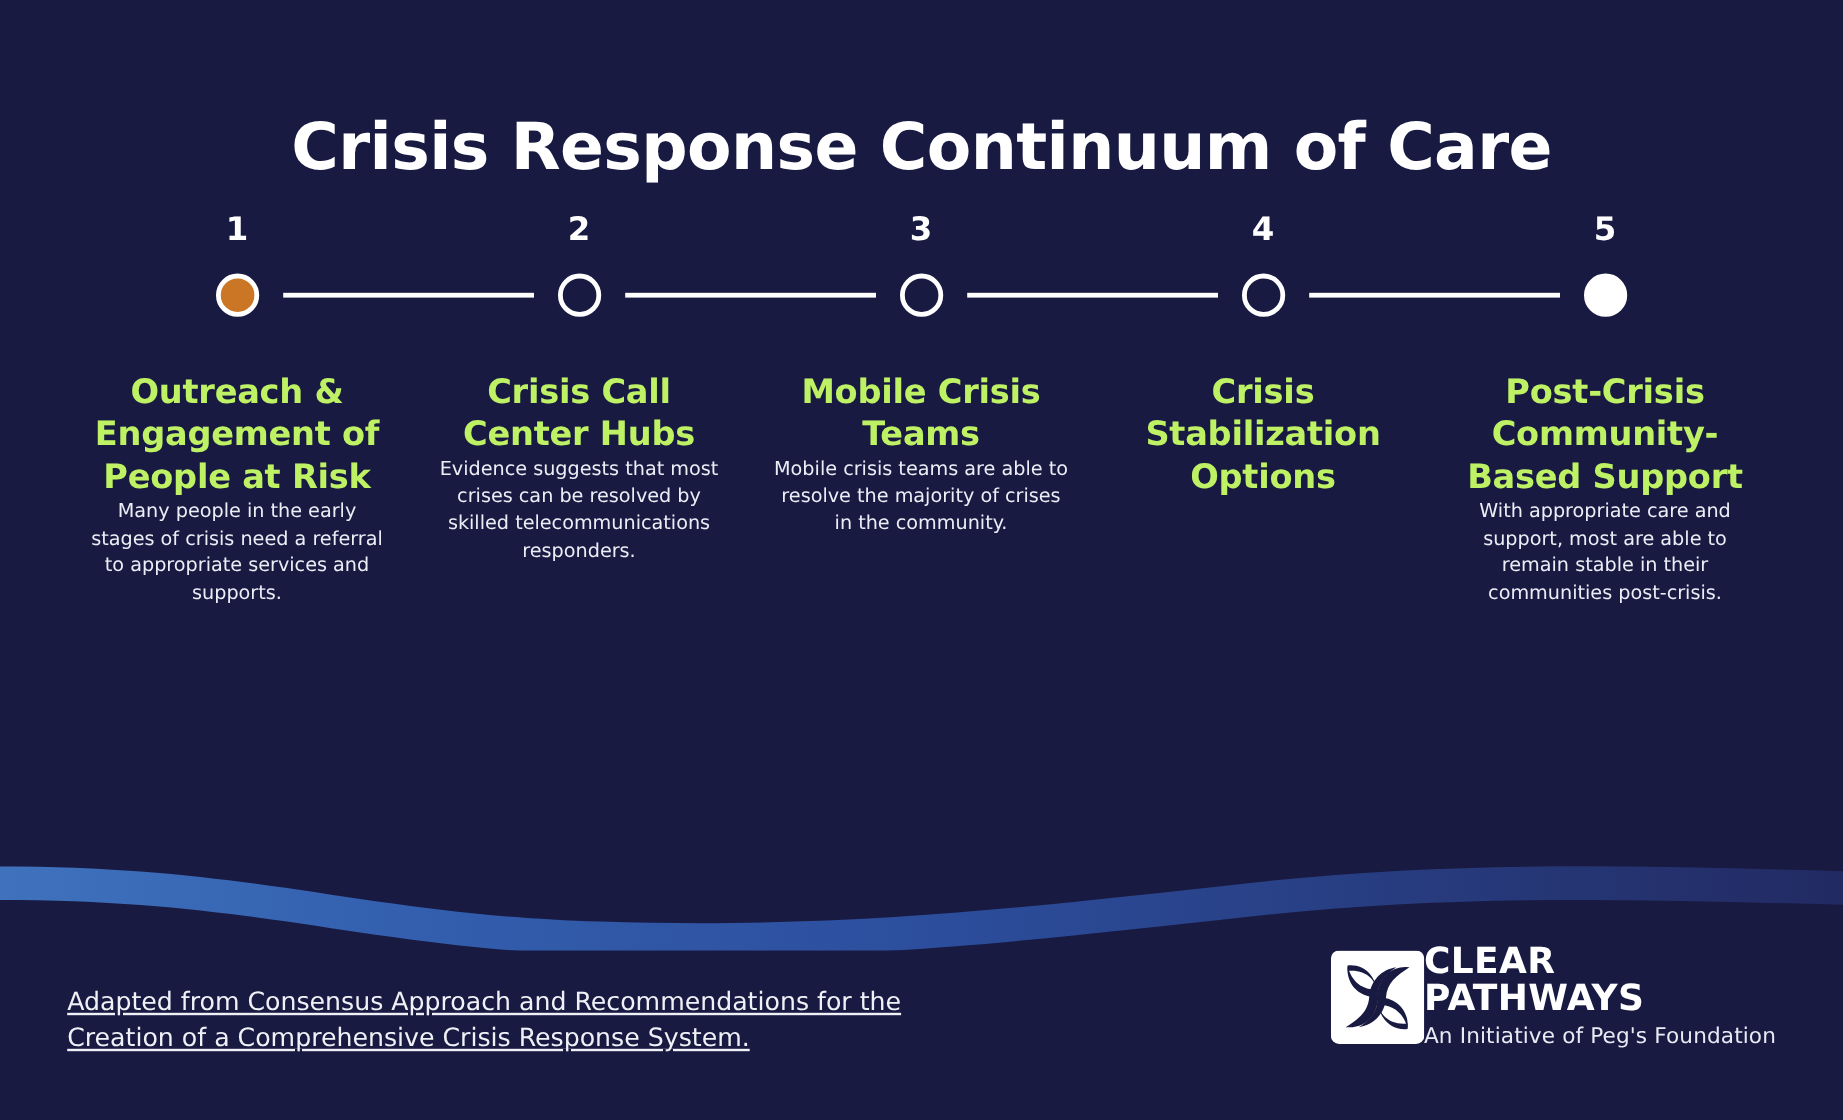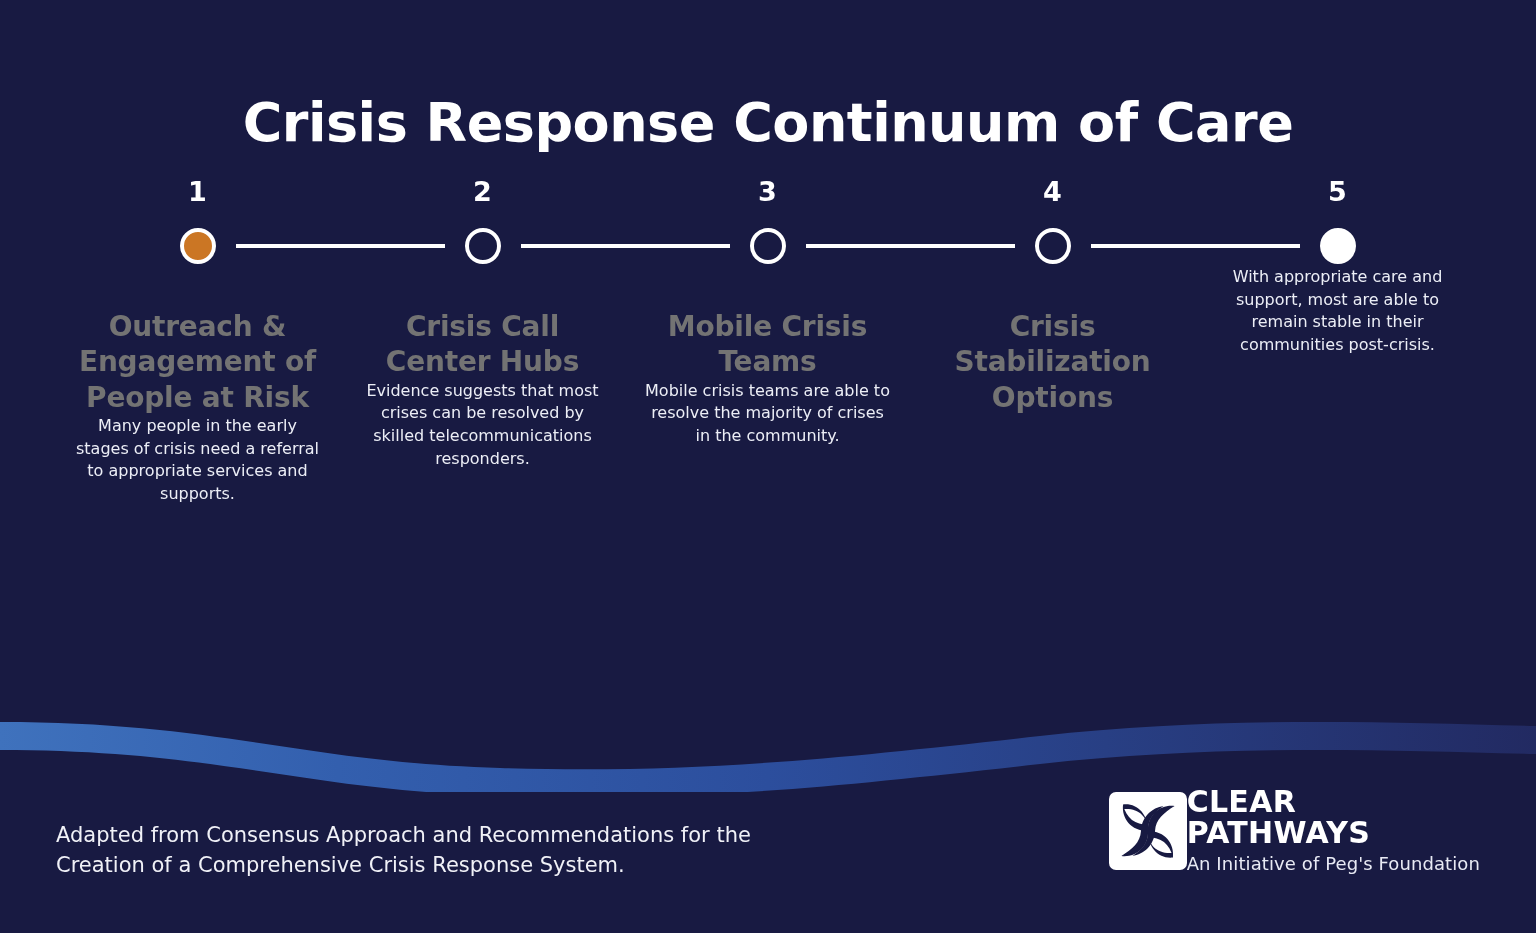--- a/index.html
+++ b/index.html
@@ -90,21 +90,21 @@
     left: calc(50% + 38px);
     width: 209px;
     height: 4px;
     background: #ffffff;
     transform: translateY(-50%);
     z-index: 1;
   }
   .step:last-child .connector { display: none; }
 
   .step-heading {
-    color: #737373;
+    color: #bef264;
     font-family: "DejaVu Sans", sans-serif;
     font-weight: bold;
     font-size: 28px;
     line-height: 1.26;
     text-align: center;
     margin-top: 43px;
     width: 260px;
     letter-spacing: -0.2px;
   }
   .step-body {
@@ -137,20 +137,21 @@
   
   .attribution {
     position: absolute;
     left: 56px;
     top: 820px;
     width: 760px;
     color: #f0f1f7;
     font-family: "DejaVu Sans", sans-serif;
     font-size: 21px;
     line-height: 1.45;
+    text-decoration: underline;
   }
 
   .logo {
     position: absolute;
     right: 56px;
     top: 786px;
     display: flex;
     align-items: center;
   }
   .logo-mark {
@@ -233,20 +234,21 @@
       </div>
       <div class="step-heading">Crisis Stabilization Options</div>
     </div>
 
     <div class="step">
       <div class="step-num">5</div>
       <div class="marker-row">
         <div class="marker filled-white"></div>
 
       </div>
+      <div class="step-heading">Post-Crisis Community-Based Support</div>
       <div class="body-slot">
         <div class="step-body">With appropriate care and support, most are able to remain stable in their communities post-crisis.</div>
       </div>
     </div>
 
   </div>
 
   <svg class="wave" viewBox="0 0 1536 92" preserveAspectRatio="none">
     <defs>
       <linearGradient id="waveGrad" x1="0" y1="0" x2="1" y2="0">

